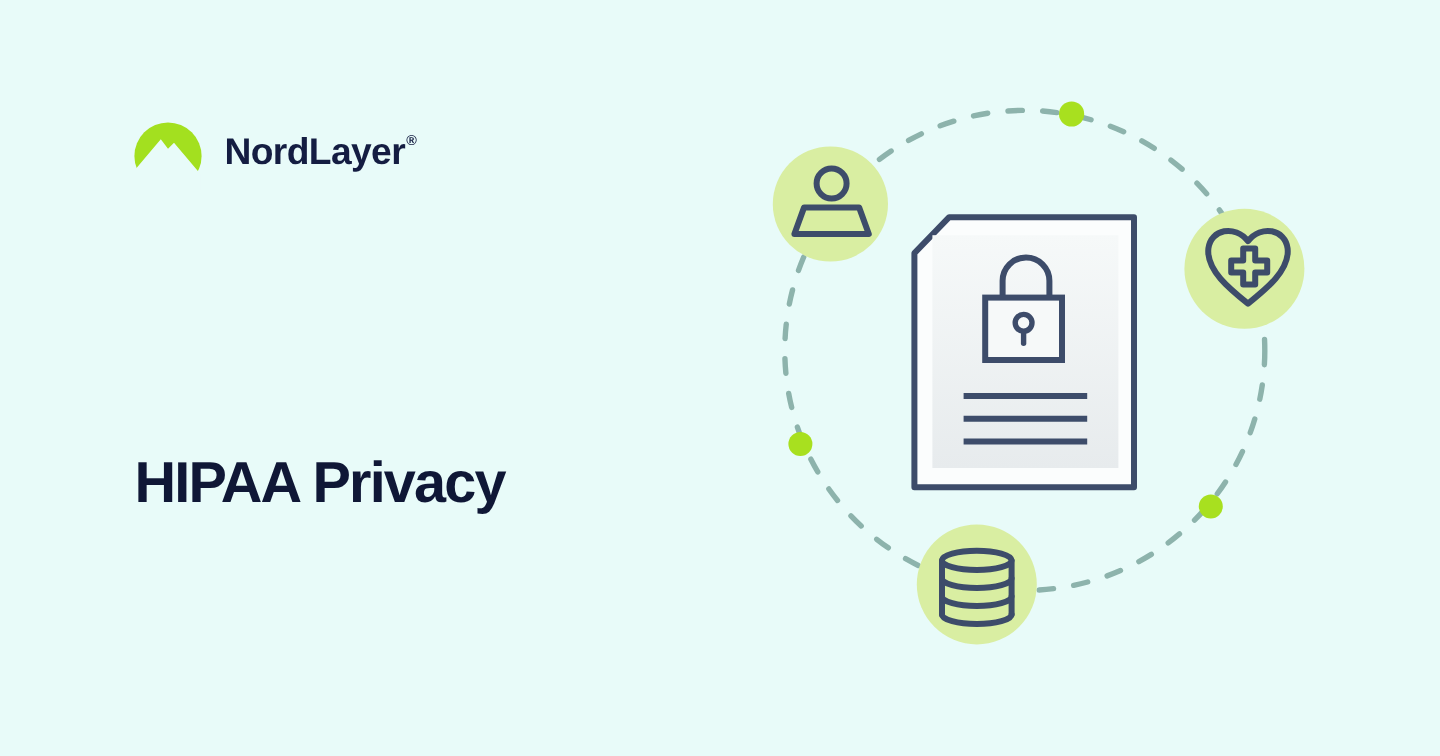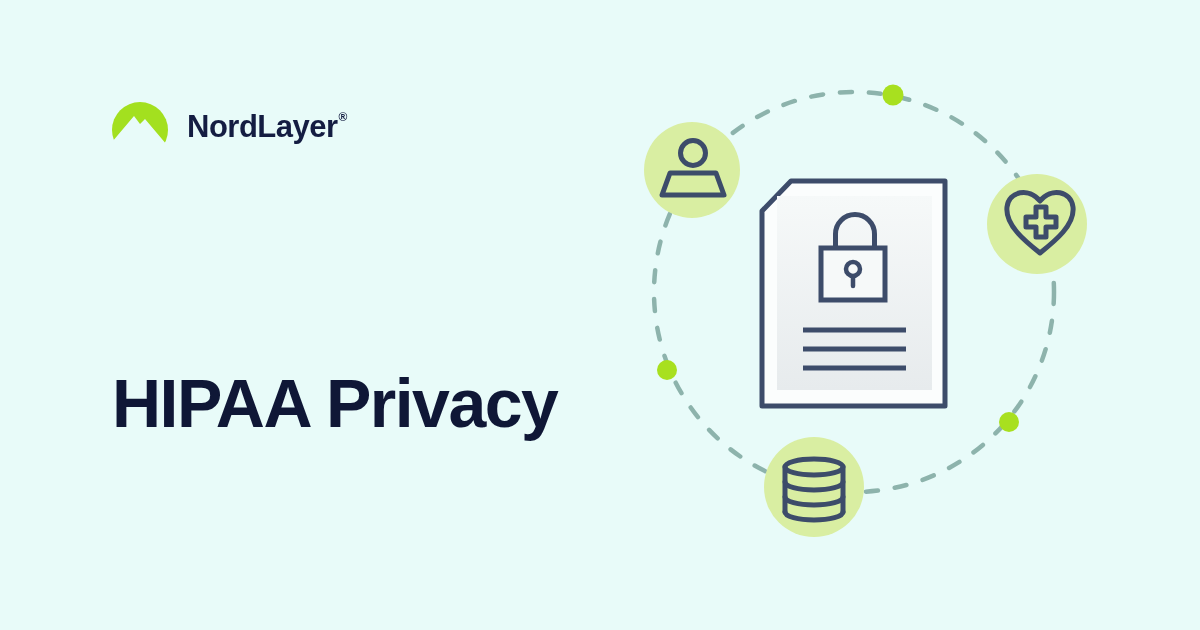--- a/index.html
+++ b/index.html
@@ -23,21 +23,21 @@
     letter-spacing: -0.5px; line-height: 1; position: relative; top: -4px;
   }
   .wordmark sup {
     font-size: 12px; font-weight: 700; vertical-align: super;
     position: relative; top: -4px; left: 1px;
   }
 
   
   h1.headline {
     position: absolute; left: 112px; top: 362px; margin: 0;
-    color: #0f1736; font-size: 68px; font-weight: 700;
+    color: #0f1736; font-size: 48px; font-weight: 700;
     line-height: 82px; letter-spacing: -1.5px;
   }
   h1.headline span { display: block; }
 
   
   .illustration { position: absolute; left: 600px; top: 40px; }
 </style>
 </head>
 <body>
 

